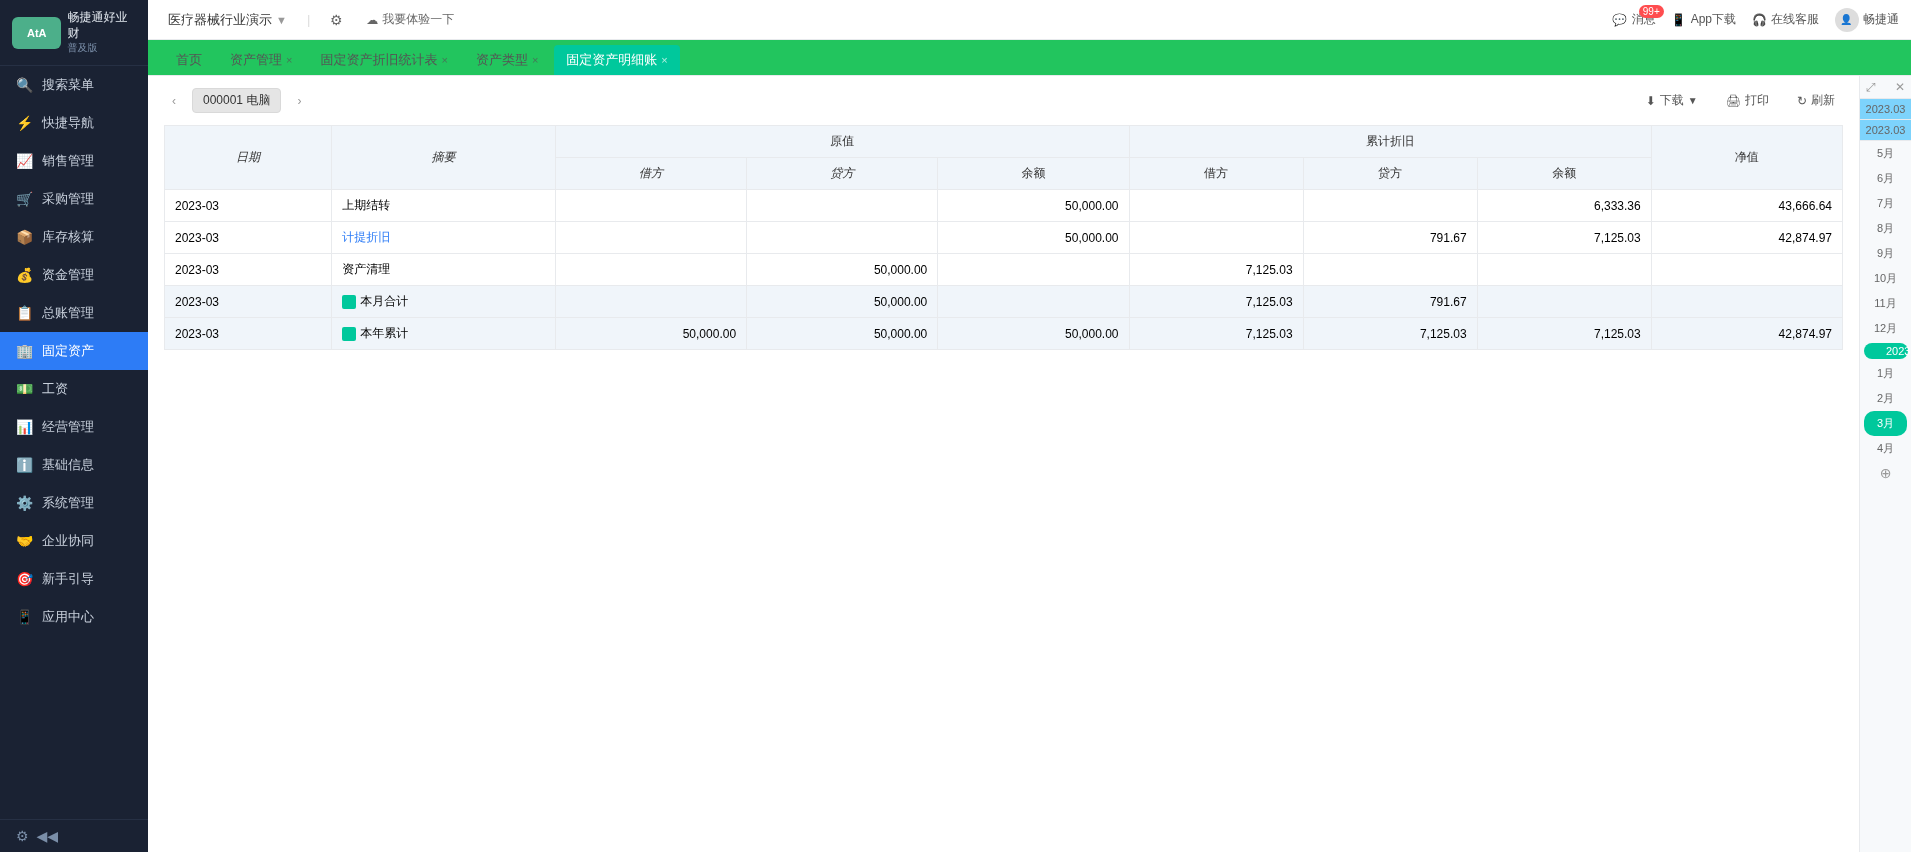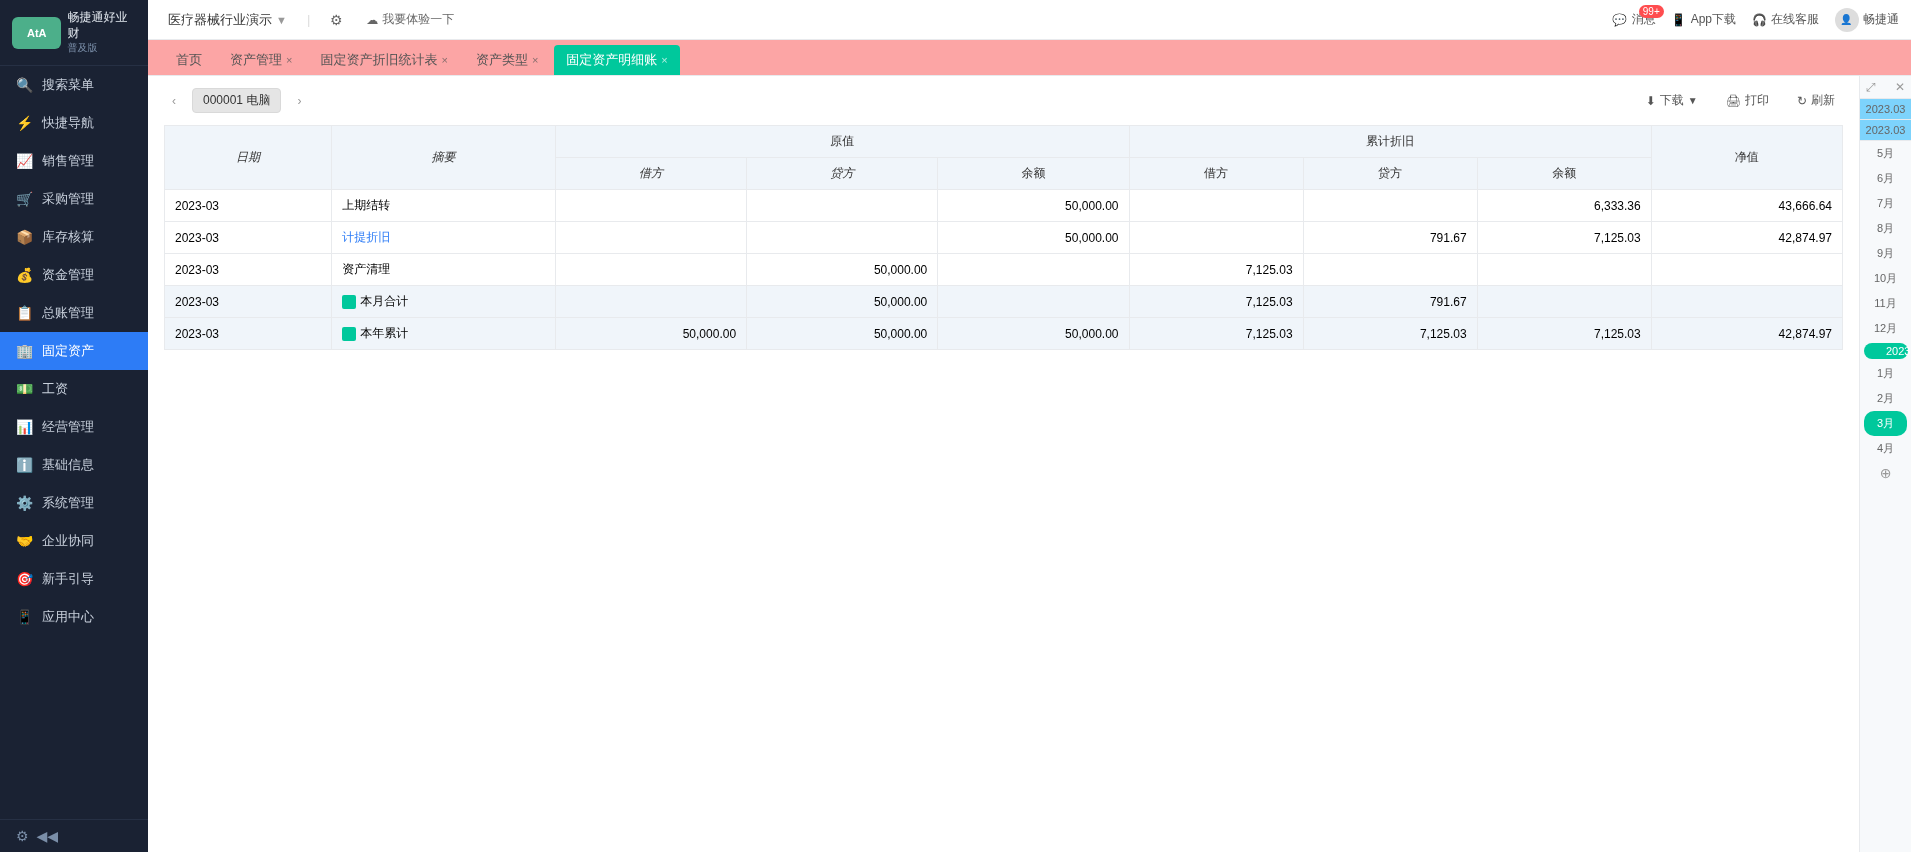--- a/index.html
+++ b/index.html
@@ -81,21 +81,21 @@
     .topbar-sep { color: #ddd; margin: 0 4px; }
     .topbar-settings { width: 28px; height: 28px; border-radius: 50%; display: flex; align-items: center; justify-content: center; cursor: pointer; color: #666; font-size: 14px; }
     .topbar-experience { display: flex; align-items: center; gap: 4px; font-size: 12px; color: #666; margin-left: 8px; cursor: pointer; }
     .topbar-right { margin-left: auto; display: flex; align-items: center; gap: 16px; }
     .topbar-right-item { display: flex; align-items: center; gap: 4px; font-size: 12px; color: #555; cursor: pointer; position: relative; }
     .badge { background: #ff4d4f; color: white; font-size: 10px; border-radius: 8px; padding: 1px 4px; position: absolute; top: -6px; right: -8px; }
     .avatar { width: 24px; height: 24px; border-radius: 50%; background: #ddd; display: flex; align-items: center; justify-content: center; font-size: 10px; color: #666; }
 
     
     .tabs-bar {
-      background: #fca5a5;
+      background: #22c55e;
       padding: 0 16px;
       display: flex;
       align-items: flex-end;
       border-bottom: 1px solid #e8eaed;
       height: 36px;
       gap: 4px;
     }
     .tab {
       padding: 6px 12px;
       font-size: 13px;

